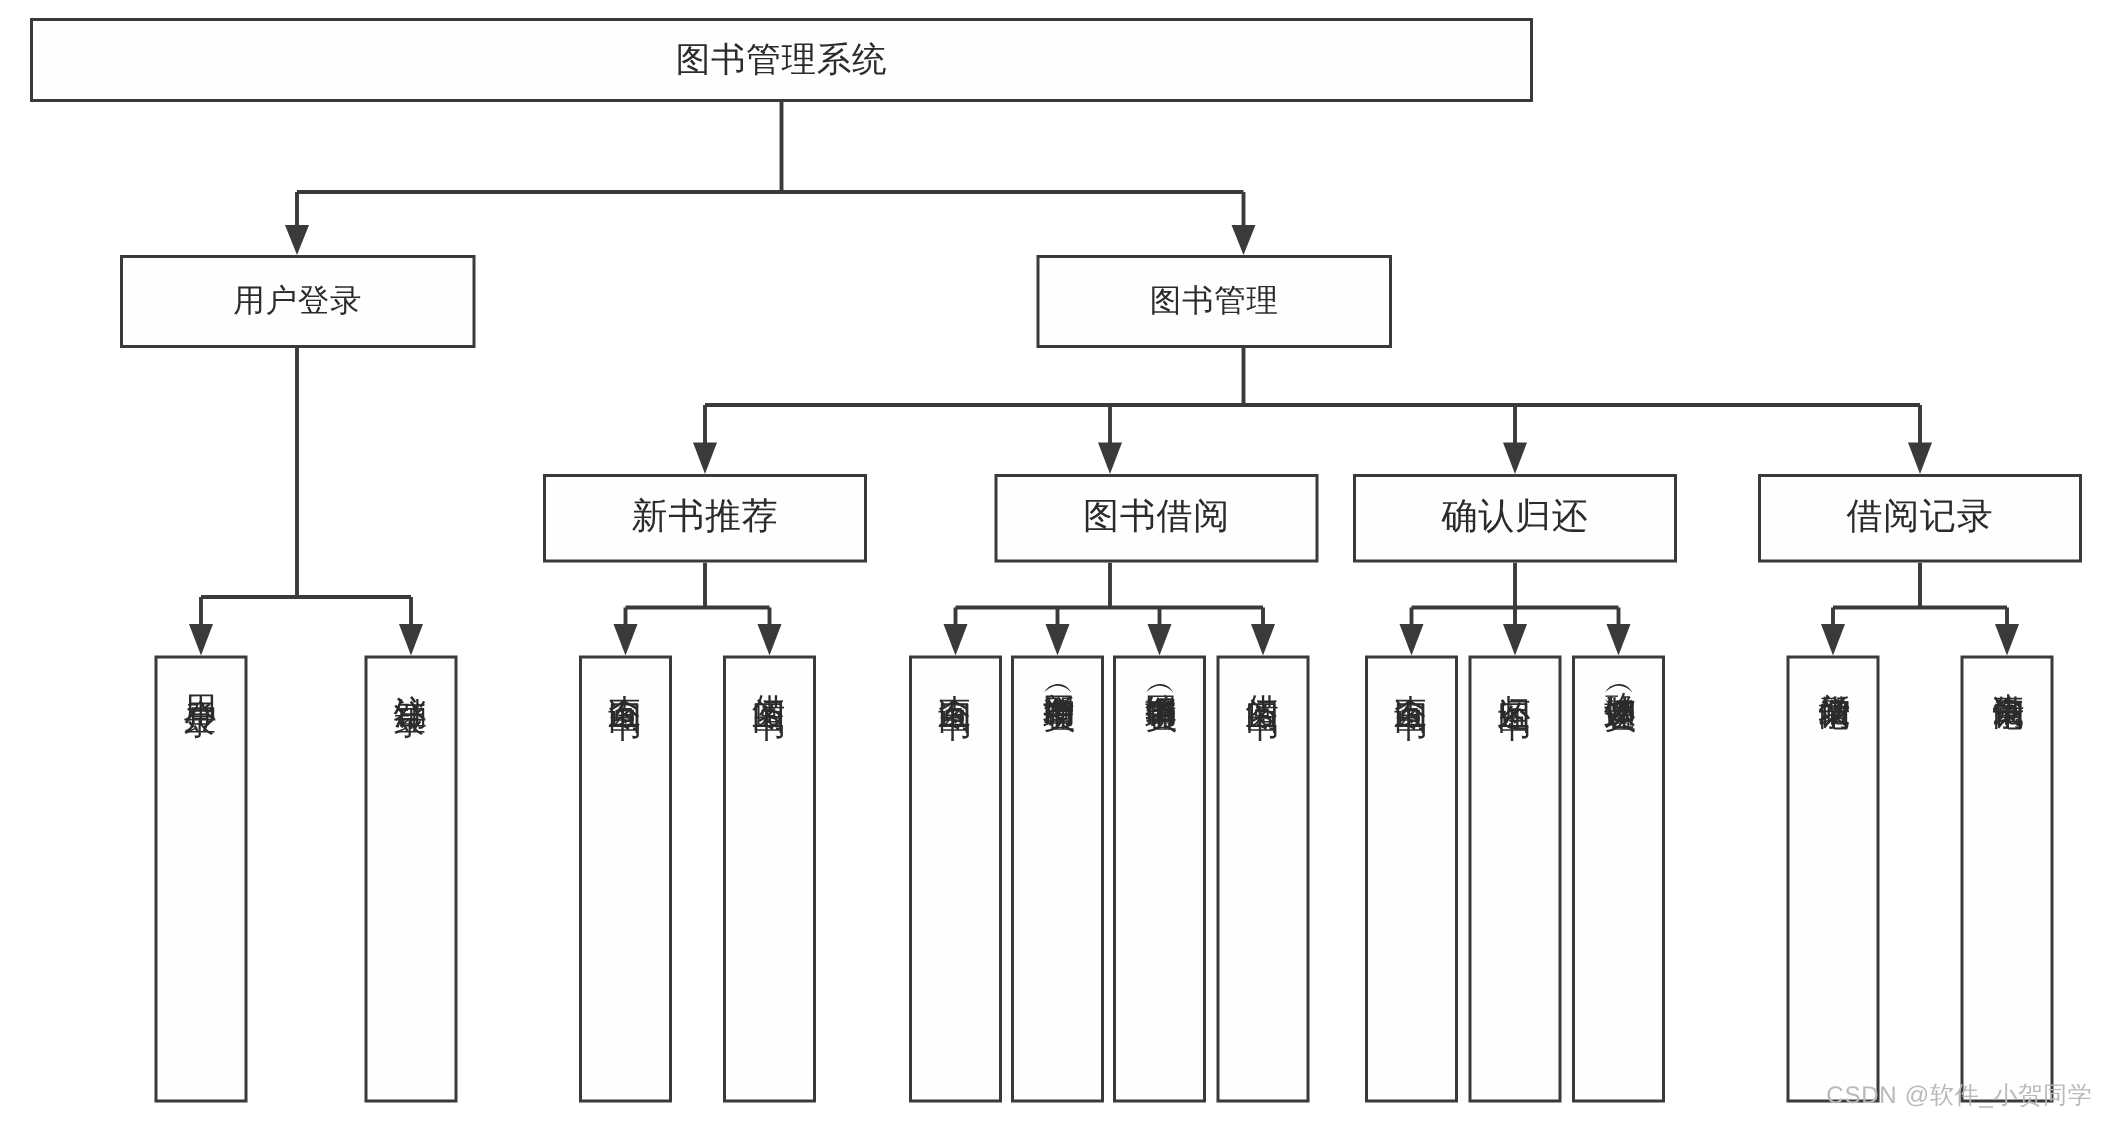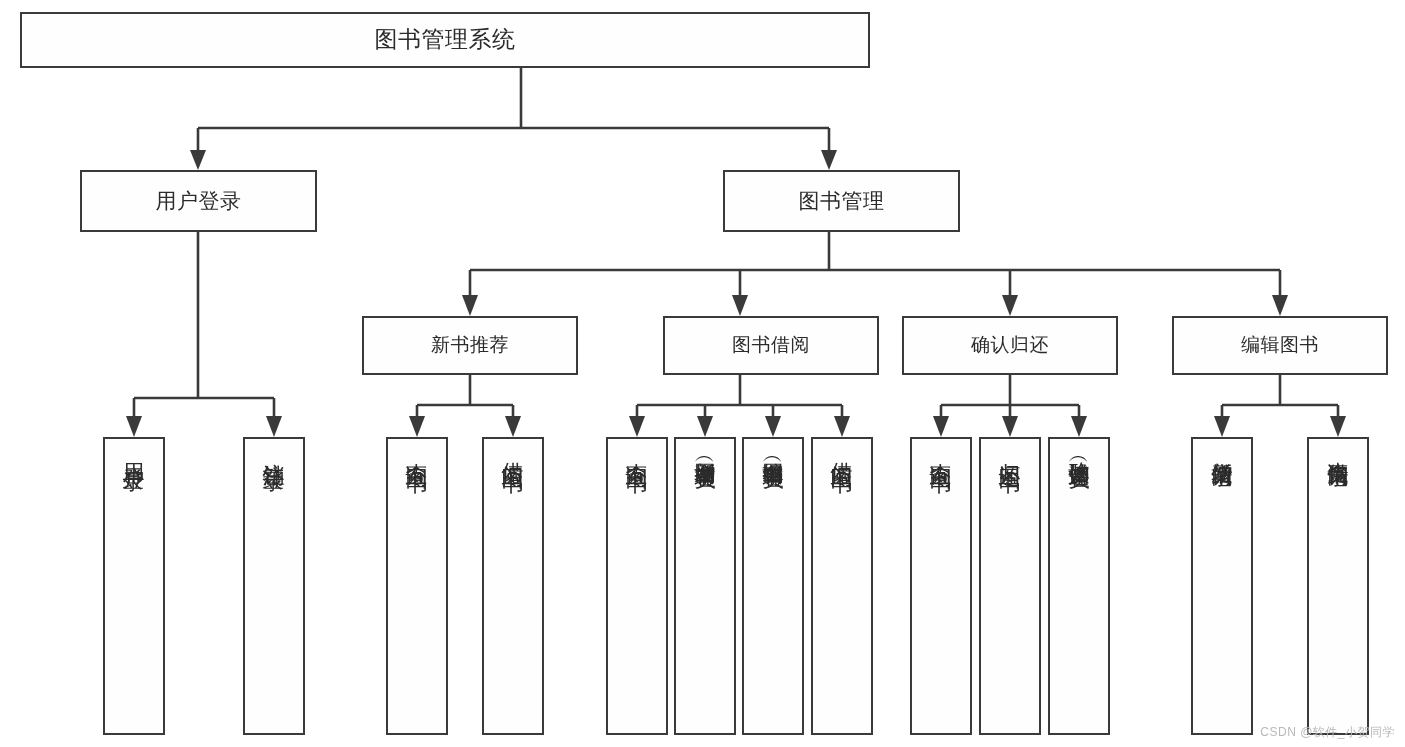--- a/index.html
+++ b/index.html
@@ -52,40 +52,40 @@
   .node .lbl {
     display: block;
     color: #2b2b2b;
     line-height: 1.18;
     letter-spacing: 0.5px;
   }
   
   .n-root {
     left: 20px;
     top: 12px;
-    width: 850px;
+    width: 1002px;
     height: 56px;
   }
   .n-root .lbl { font-size: 23px; }
   
   .n-l1 {
     top: 170px;
     width: 237px;
     height: 62px;
   }
   .n-l1 .lbl { font-size: 21px; }
   .n-l1.p-login  { left: 80px; }
-  .n-l1.p-bookmg { left: 723px; }
+  .n-l1.p-bookmg { left: 691px; }
   
   .n-l2 {
     top: 316px;
     width: 216px;
     height: 59px;
   }
-  .n-l2 .lbl { font-size: 19px; }
+  .n-l2 .lbl { font-size: 24px; }
   .n-l2.c0 { left: 362px; }
   .n-l2.c1 { left: 663px; }
   .n-l2.c2 { left: 902px; }
   .n-l2.c3 { left: 1172px; }
   
   .n-leaf {
     top: 437px;
     height: 298px;
     width: 62px;
     align-items: flex-start;
@@ -103,21 +103,21 @@
   }
   .n-leaf.tall .lbl {
     font-size: 21px;
     letter-spacing: 1px;
   }
   
   #watermark {
     position: absolute;
     right: 10px;
     bottom: 6px;
-    font-size: 12px;
+    font-size: 16px;
     color: #b9b9b9;
     letter-spacing: 0.5px;
     z-index: 3;
     white-space: nowrap;
     font-family: "Liberation Sans", "DejaVu Sans", sans-serif;
   }
 </style>
 </head>
 <body>
 
@@ -202,21 +202,21 @@
   <div class="node n-l2 c0">
     <span class="lbl">新书推荐</span>
   </div>
   <div class="node n-l2 c1">
     <span class="lbl">图书借阅</span>
   </div>
   <div class="node n-l2 c2">
     <span class="lbl">确认归还</span>
   </div>
   <div class="node n-l2 c3">
-    <span class="lbl">编辑图书</span>
+    <span class="lbl">借阅记录</span>
   </div>
 
   <div class="node n-leaf" style="left:103px">
     <span class="lbl">用户登录</span>
   </div>
   <div class="node n-leaf" style="left:243px">
     <span class="lbl">注销登录</span>
   </div>
 
   <div class="node n-leaf" style="left:386px">

